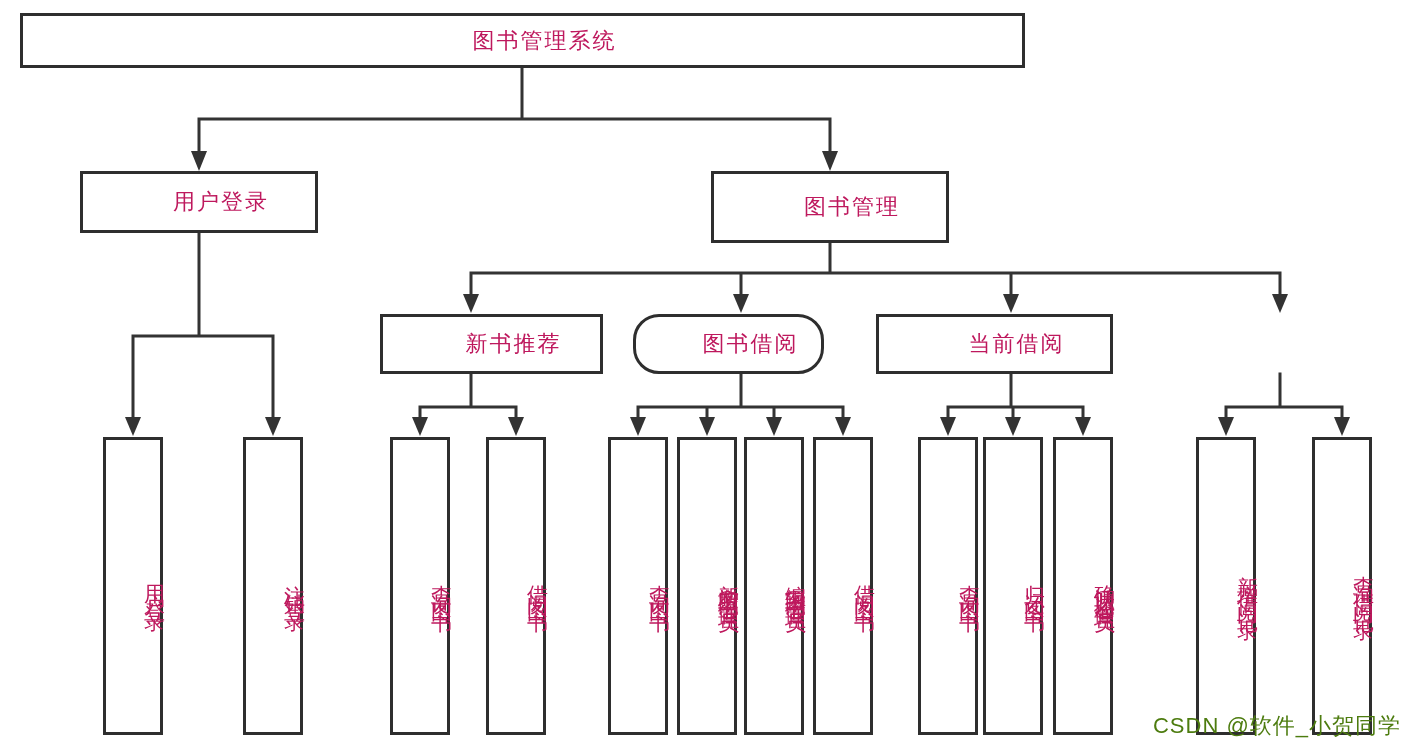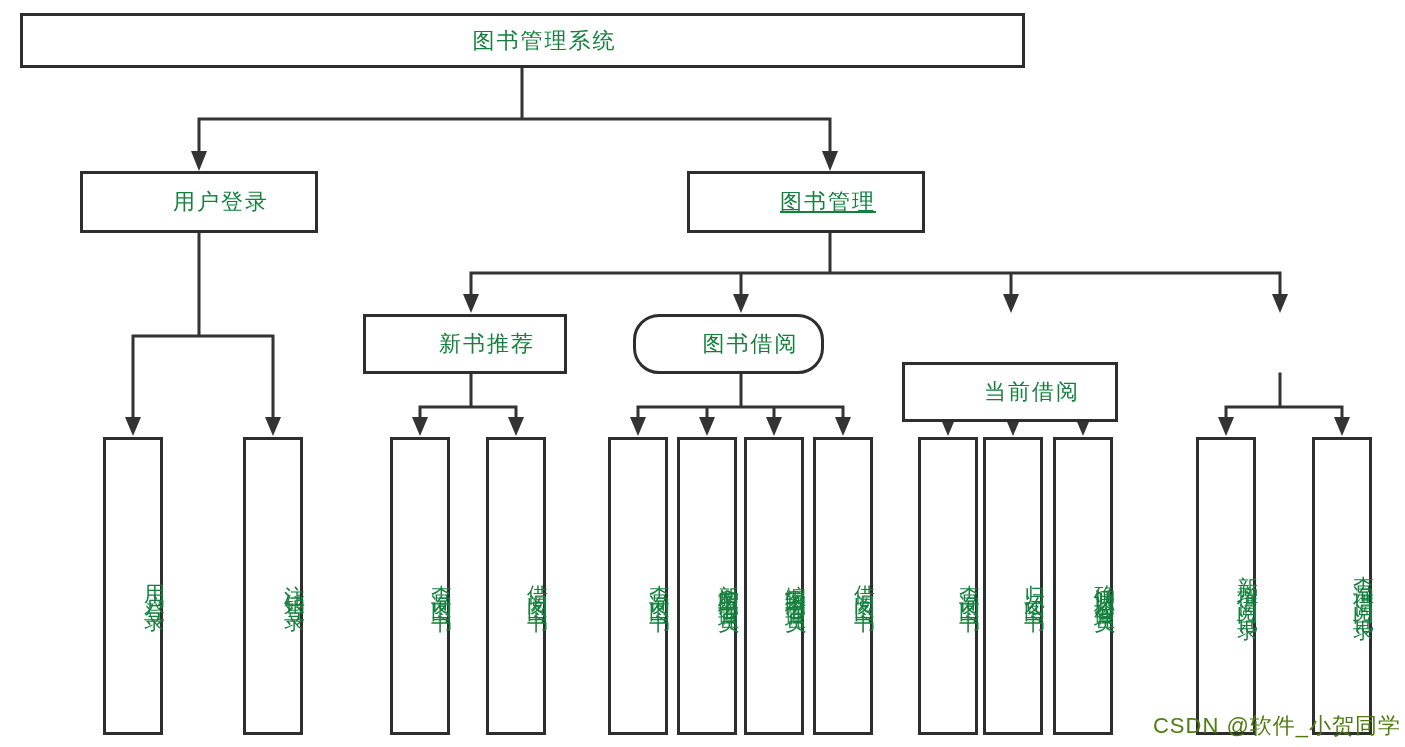--- a/index.html
+++ b/index.html
@@ -22,21 +22,21 @@
     z-index: 1;
   }
   .box {
     position: absolute;
     box-sizing: border-box;
     border: 3px solid #2e2e2e;
     background: #ffffff;
     display: flex;
     align-items: center;
     justify-content: center;
-    color: #15803d;
+    color: #be185d;
     z-index: 2;
     padding-left: 44px;
   }
   .h-box { font-size: 22px; letter-spacing: 2px; }
   .root-box { font-size: 22px; letter-spacing: 2px; }
   .v-box {
     writing-mode: vertical-rl;
     text-orientation: mixed;
     font-size: 21px;
     letter-spacing: 9px;
@@ -98,25 +98,25 @@
       <polygon points="1005,417 1021,417 1013,436"></polygon>
       <polygon points="1075,417 1091,417 1083,436"></polygon>
       <polygon points="1218,417 1234,417 1226,436"></polygon>
       <polygon points="1334,417 1350,417 1342,436"></polygon>
     </g>
   </svg>
 
   <div class="box root-box" style="left:20px; top:13px; width:1005px; height:55px;">图书管理系统</div>
 
   <div class="box h-box" style="left:80px; top:171px; width:238px; height:62px;">用户登录</div>
-  <div class="box h-box" style="left:687px; top:171px; width:238px; height:62px;text-decoration:underline;">图书管理</div>
+  <div class="box h-box" style="left:711px; top:171px; width:238px; height:72px;">图书管理</div>
 
-  <div class="box h-box" style="left:363px; top:314px; width:204px; height:60px;">新书推荐</div>
+  <div class="box h-box" style="left:380px; top:314px; width:223px; height:60px;">新书推荐</div>
   <div class="box h-box" style="left:633px; top:314px; width:191px; height:60px;border-radius:26px;">图书借阅</div>
-  <div class="box h-box" style="left:902px; top:314px; width:216px; height:60px;margin-top:48px;">当前借阅</div>
+  <div class="box h-box" style="left:876px; top:314px; width:237px; height:60px;">当前借阅</div>
 
   <div class="box v-box" style="left:103px; top:437px; width:60px; height:298px;">用户登录</div>
   <div class="box v-box" style="left:243px; top:437px; width:60px; height:298px;">注销登录</div>
 
   <div class="box v-box" style="left:390px; top:437px; width:60px; height:298px;">查询图书</div>
   <div class="box v-box" style="left:486px; top:437px; width:60px; height:298px;">借阅图书</div>
 
   <div class="box v-box" style="left:608px; top:437px; width:60px; height:298px;">查询图书</div>
   <div class="box v-box long" style="left:677px; top:437px; width:60px; height:298px;">新增图书（管理员）</div>
   <div class="box v-box long" style="left:744px; top:437px; width:60px; height:298px;">编辑图书（管理员）</div>

